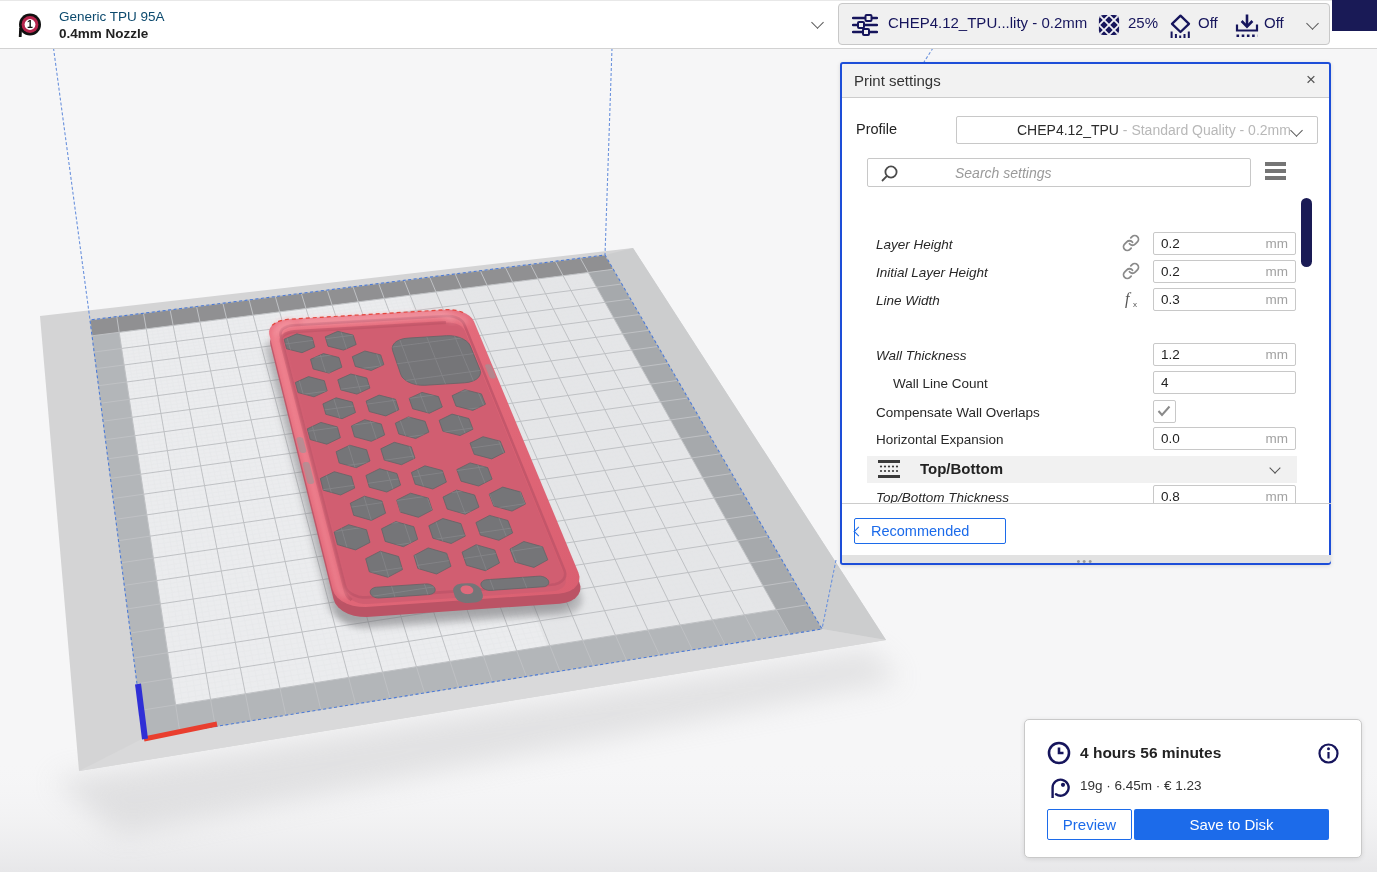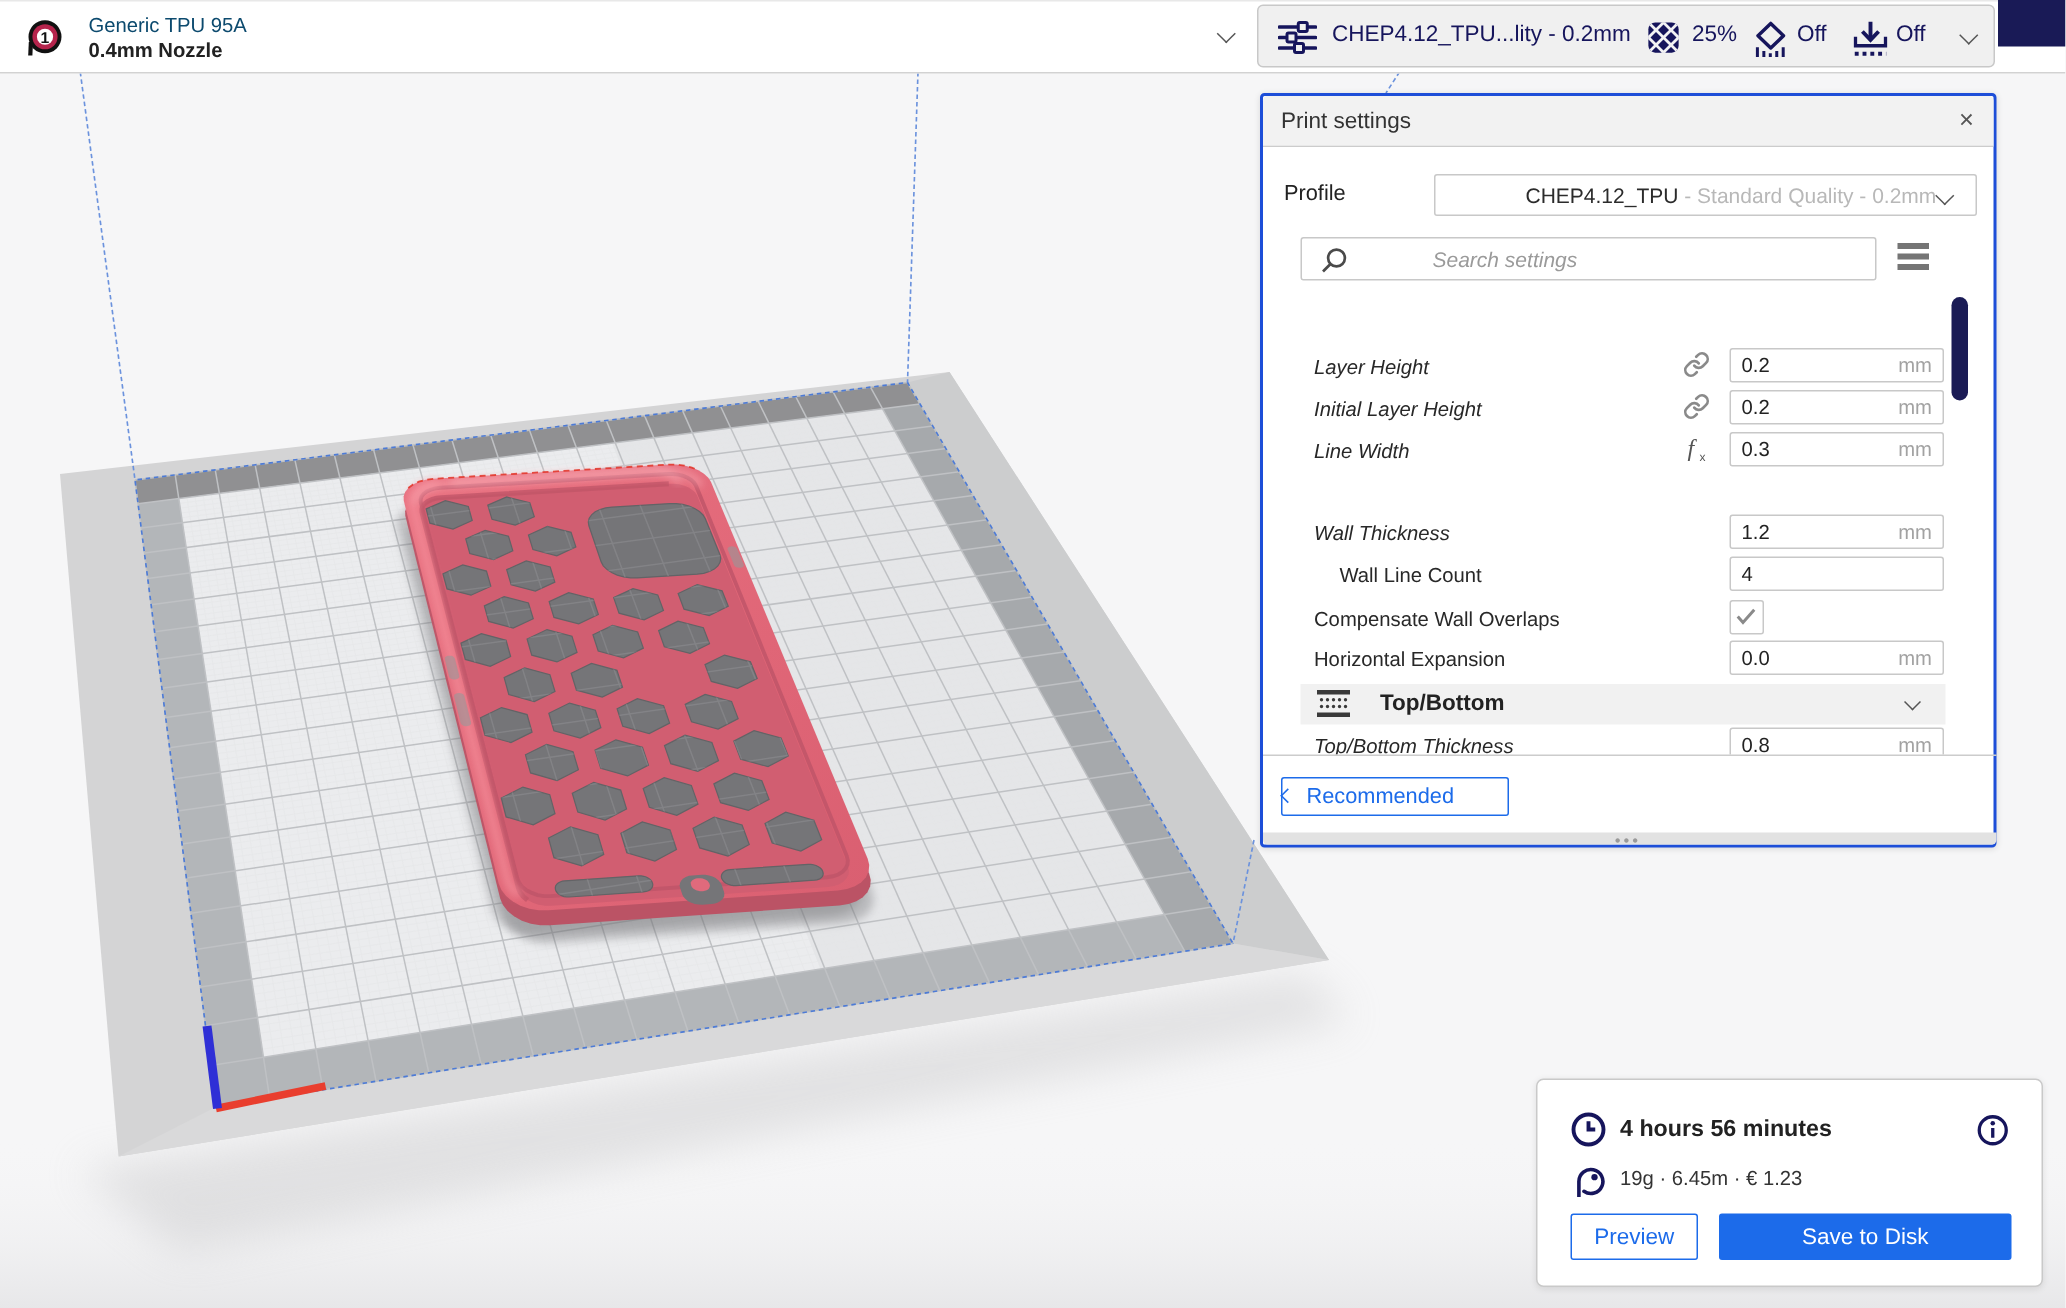--- a/index.html
+++ b/index.html
@@ -68,21 +68,21 @@
 
 
 #card { position:absolute; left:1024px; top:719px; width:338px; height:139px;
   background:#fff; border:1px solid #c9c9c9; border-radius:5px;
   box-shadow:0 1px 5px rgba(0,0,0,0.10); }
 #card .t1 { position:absolute; left:55px; top:24px; font-size:15.5px; font-weight:bold; color:#222; }
 #card .t2 { position:absolute; left:55px; top:58px; font-size:13.5px; color:#333; }
 #prevbtn { position:absolute; left:22px; top:89px; width:85px; height:31px;
   border:1px solid #1c6bea; border-radius:2px; color:#1c6bea; font-size:15px;
   text-align:center; line-height:29px; }
-#savebtn { position:absolute; left:121px; top:89px; width:195px; height:31px;
+#savebtn { position:absolute; left:109px; top:89px; width:195px; height:31px;
   background:#1c6bea; border-radius:2px; color:#fff; font-size:15px;
   text-align:center; line-height:31px; }
 </style></head>
 <body>
 <div id="stage">
 <svg width="1377" height="872" viewBox="0 0 1377 872" style="position:absolute;left:0;top:0">
       <defs>
         <filter id="blur8" x="-30%" y="-30%" width="160%" height="160%">
           <feGaussianBlur stdDeviation="8"></feGaussianBlur>
         </filter>

